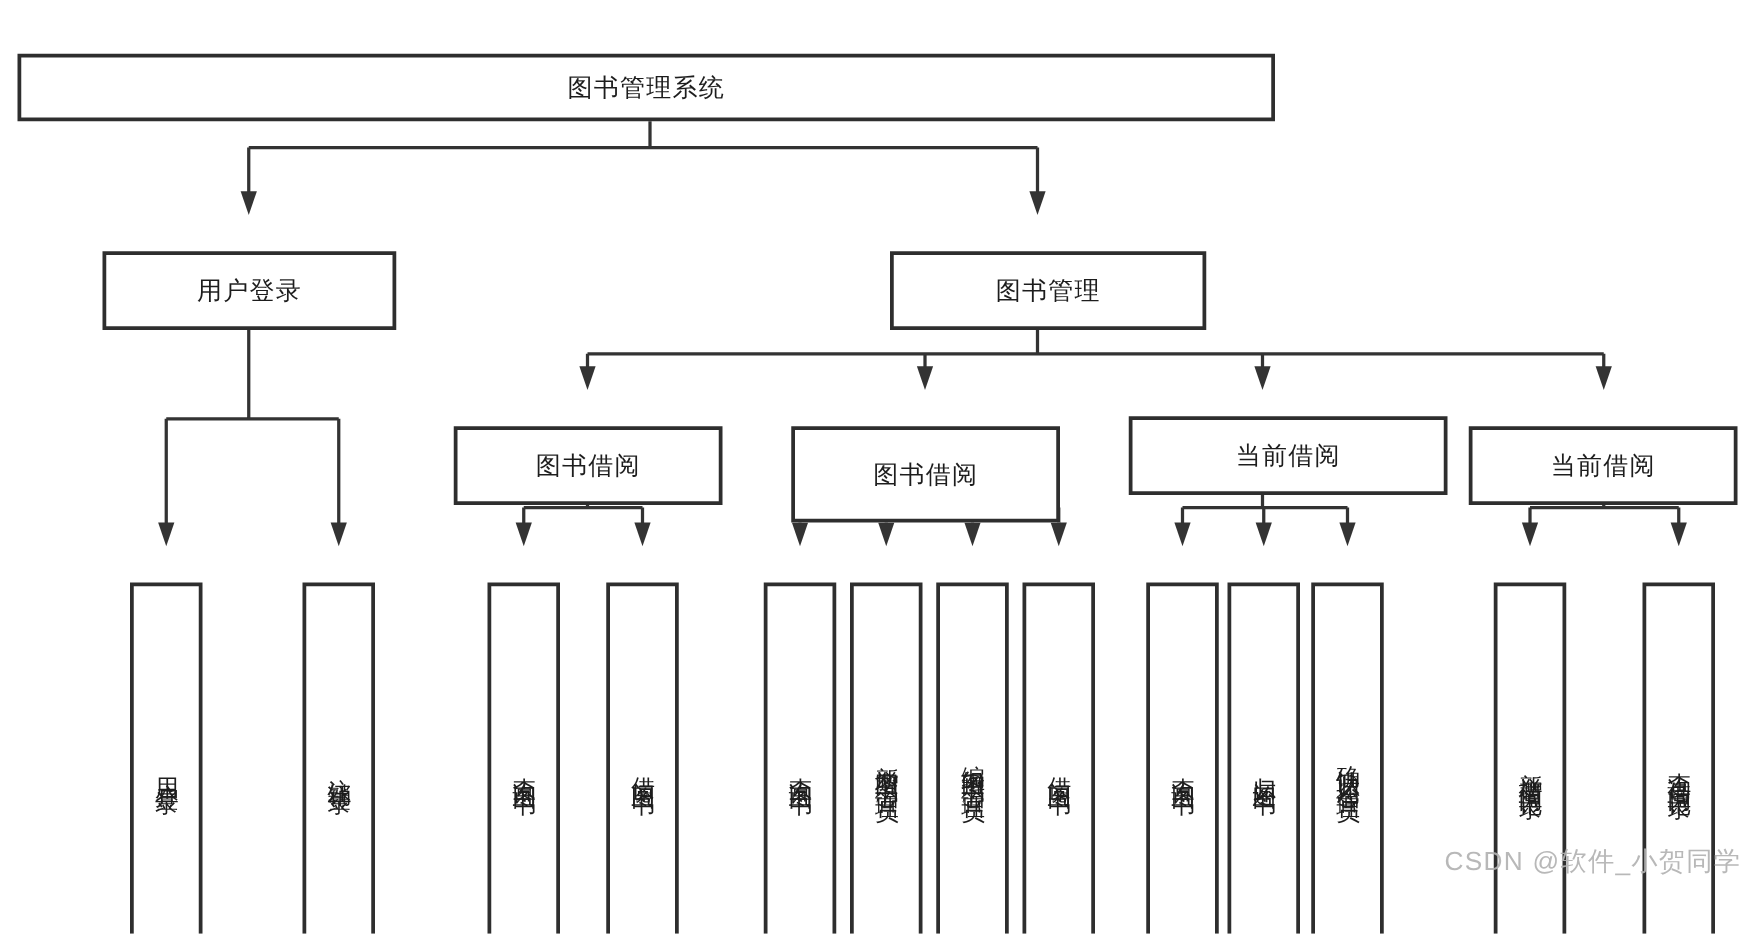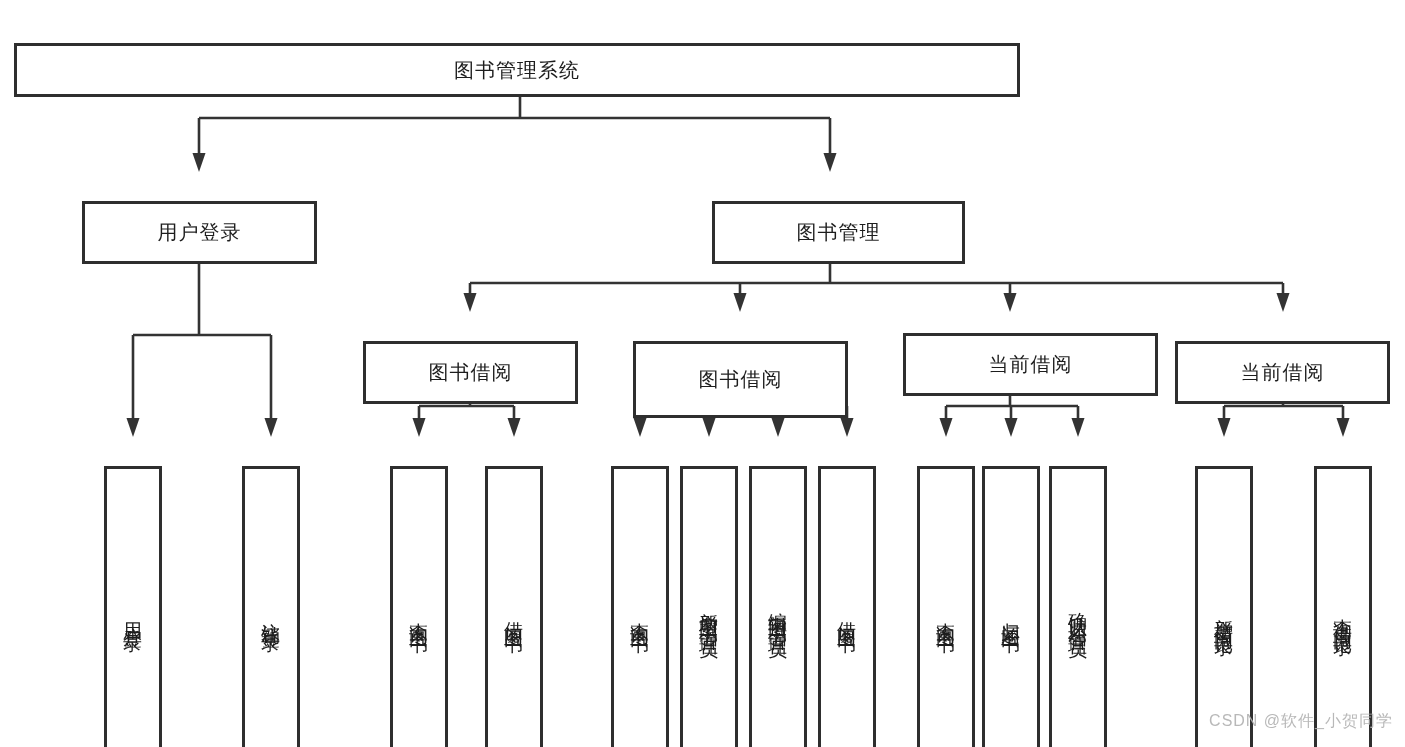--- a/index.html
+++ b/index.html
@@ -28,23 +28,23 @@
   }
   .leaf .vlabel{
     writing-mode:vertical-rl;
     font-size:19px;
     letter-spacing:4px;
     line-height:1;
   }
   .watermark{
     position:absolute;
     right:12px;
-    top:711px;
+    top:675px;
     z-index:2;
-    font-size:16px;
+    font-size:21px;
     color:rgba(178,178,178,0.92);
     letter-spacing:1px;
     white-space:nowrap;
   }
 </style>
 </head>
 <body>
 
 <div id="canvas">
 

